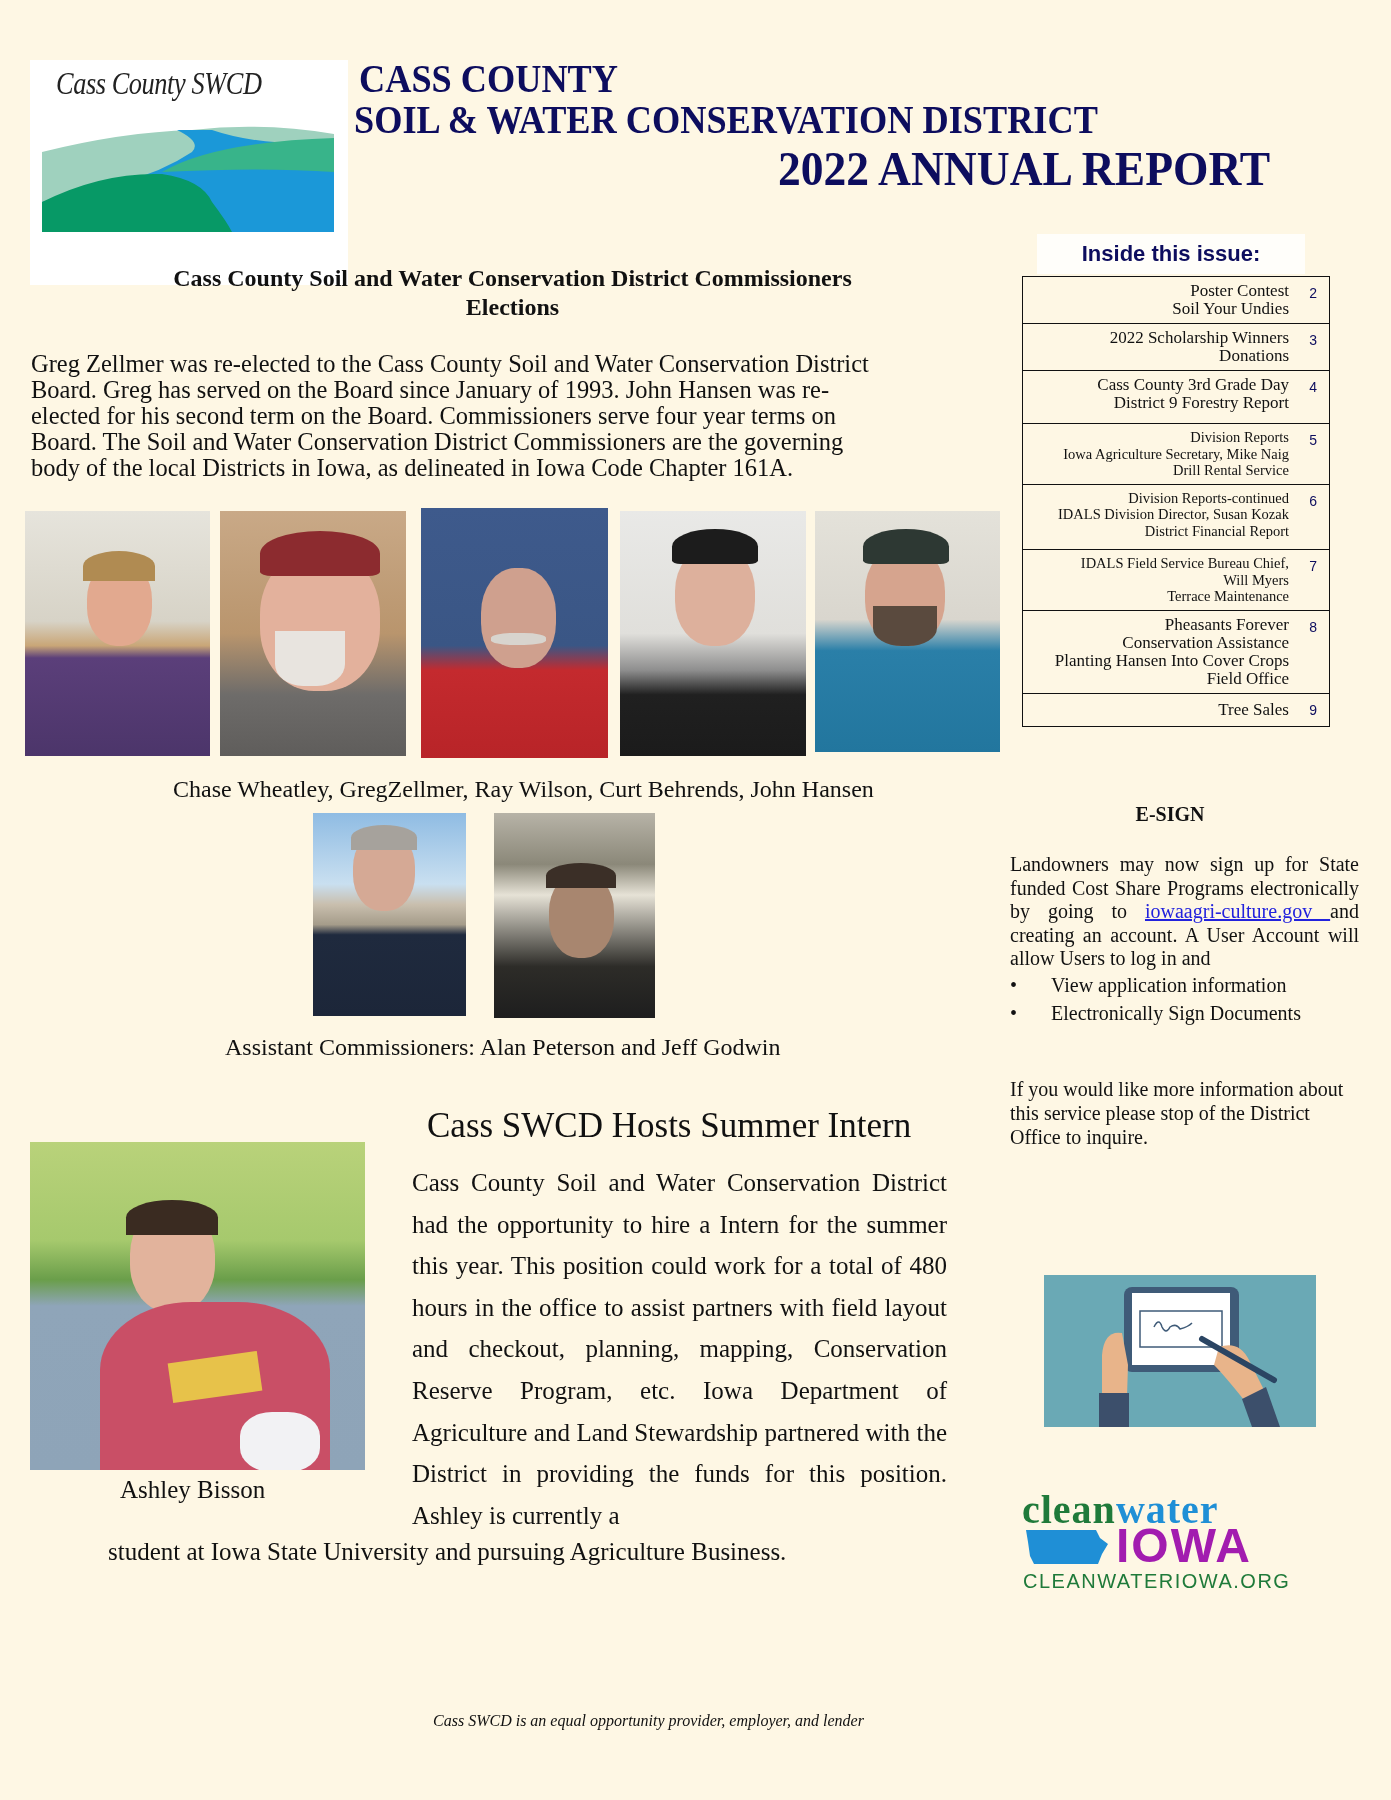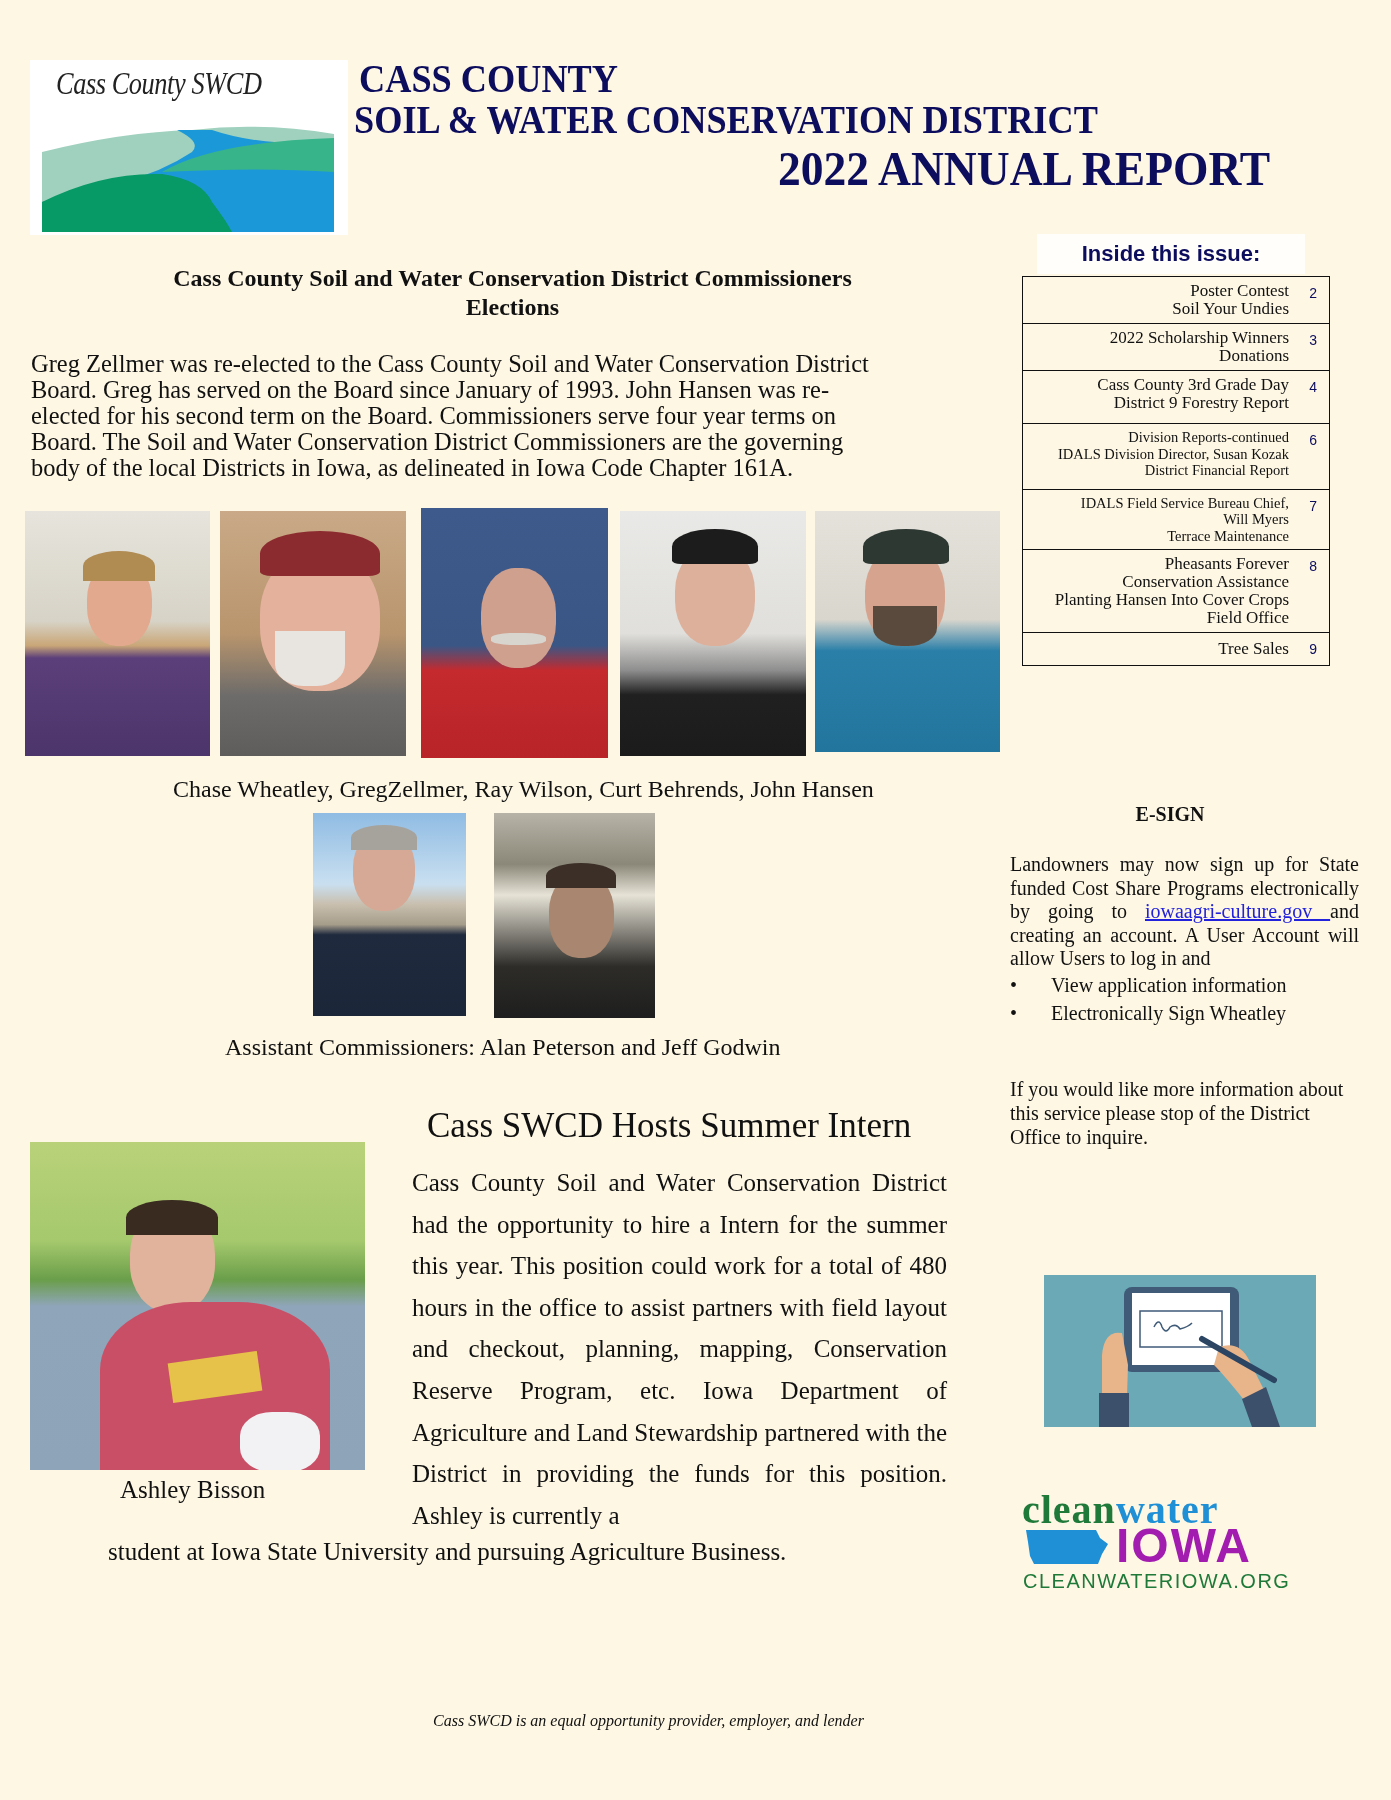--- a/index.html
+++ b/index.html
@@ -2,21 +2,21 @@
 <html><head>
 <meta charset="utf-8">
 <style>
   html, body { margin:0; padding:0; }
   body {
     width:1391px; height:1800px; background:#fef7e4; position:relative; overflow:hidden;
     font-family:"Liberation Serif", "DejaVu Serif", serif; color:#111;
   }
   .abs { position:absolute; }
   
-  .logo { left:30px; top:60px; width:318px; height:175px; background:#fff; }
+  .logo { left:30px; top:60px; width:318px; height:225px; background:#fff; }
   .logo-text { position:absolute; left:26px; top:6px; font-style:italic; font-size:31px; color:#222; white-space:nowrap; letter-spacing:-0.5px; transform:scaleX(0.85); transform-origin:left top; }
   .logo svg { position:absolute; left:12px; top:62px; }
   .title1 { left:359px; top:56px; font-size:39px; font-weight:bold; color:#0d0d5e; white-space:nowrap; transform:scaleX(0.93); transform-origin:left top; }
   .title2 { left:354px; top:97px; font-size:39px; font-weight:bold; color:#0d0d5e; white-space:nowrap; transform:scaleX(0.93); transform-origin:left top; }
   .title3 { left:778px; top:140px; font-size:49px; font-weight:bold; color:#0d0d5e; white-space:nowrap; transform:scaleX(0.93); transform-origin:left top; }
 
   
   .a1-head { left:60px; top:264px; width:905px; text-align:center; font-weight:bold; font-size:24px; line-height:29px; }
   .a1-body { left:31px; top:351px; width:945px; font-size:25.5px; line-height:26px; transform:scaleX(0.96); transform-origin:left top; }
   .photo { position:absolute; overflow:hidden; }
@@ -137,20 +137,28 @@
       </div>
     <span class="toc-num">3</span>
   </div>
   <div class="toc-row" style="font-size:17px;padding-bottom:11px;">
     <div class="toc-lines">
         <div>Cass County 3rd Grade Day</div>
         <div>District 9 Forestry Report</div>
       </div>
     <span class="toc-num">4</span>
   </div>
+  <div class="toc-row" style="font-size:14.5px;">
+    <div class="toc-lines">
+        <div style="line-height:16.5px">Division Reports</div>
+        <div style="line-height:16.5px">Iowa Agriculture Secretary, Mike Naig</div>
+        <div style="line-height:16.5px">Drill Rental Service</div>
+      </div>
+    <span class="toc-num">5</span>
+  </div>
   <div class="toc-row" style="font-size:14.5px;padding-bottom:10px;">
     <div class="toc-lines">
         <div style="line-height:16.5px">Division Reports-continued</div>
         <div style="line-height:16.5px">IDALS Division Director, Susan Kozak</div>
         <div style="line-height:16.5px">District Financial Report</div>
       </div>
     <span class="toc-num">6</span>
   </div>
   <div class="toc-row" style="font-size:14.5px;">
     <div class="toc-lines">
@@ -179,21 +187,21 @@
 
 <div class="abs esign-head">E-SIGN</div>
 <div class="abs esign-body">
   <span>Landowners may now sign up for State funded Cost Share Programs electronically by going to </span><a>iowaagri-culture.gov </a><span>and creating an account. A User Account will allow Users to log in and</span>
   <div class="bul">
       <span class="dot">•</span>
       <span>View application information</span>
     </div>
   <div class="bul">
       <span class="dot">•</span>
-      <span>Electronically Sign Wheatley</span>
+      <span>Electronically Sign Documents</span>
     </div>
 </div>
 <div class="abs esign-more">If you would like more information about this service please stop of the District Office to inquire.</div>
 
 <div class="abs esign-img">
   <svg width="272" height="152" viewBox="0 0 272 152">
     <rect width="272" height="152" fill="#6aa9b5"></rect>
     <rect x="80" y="12" width="115" height="85" rx="8" fill="#3f5b78"></rect>
     <rect x="88" y="18" width="98" height="72" fill="#fff"></rect>
     <rect x="96" y="36" width="82" height="36" fill="none" stroke="#3f5b78" stroke-width="1.5"></rect>

